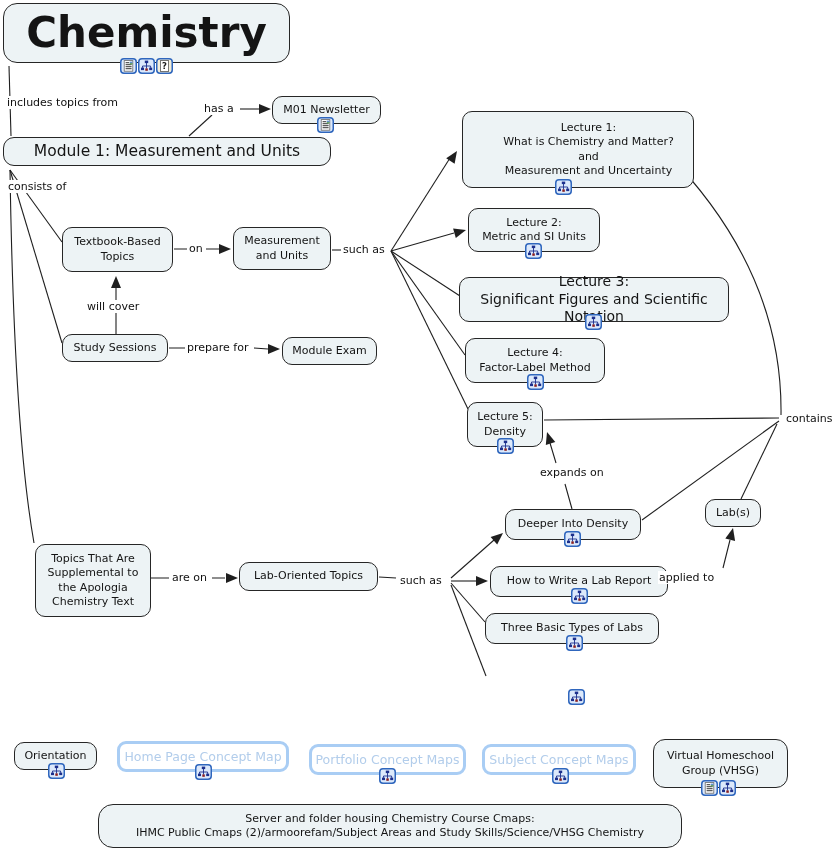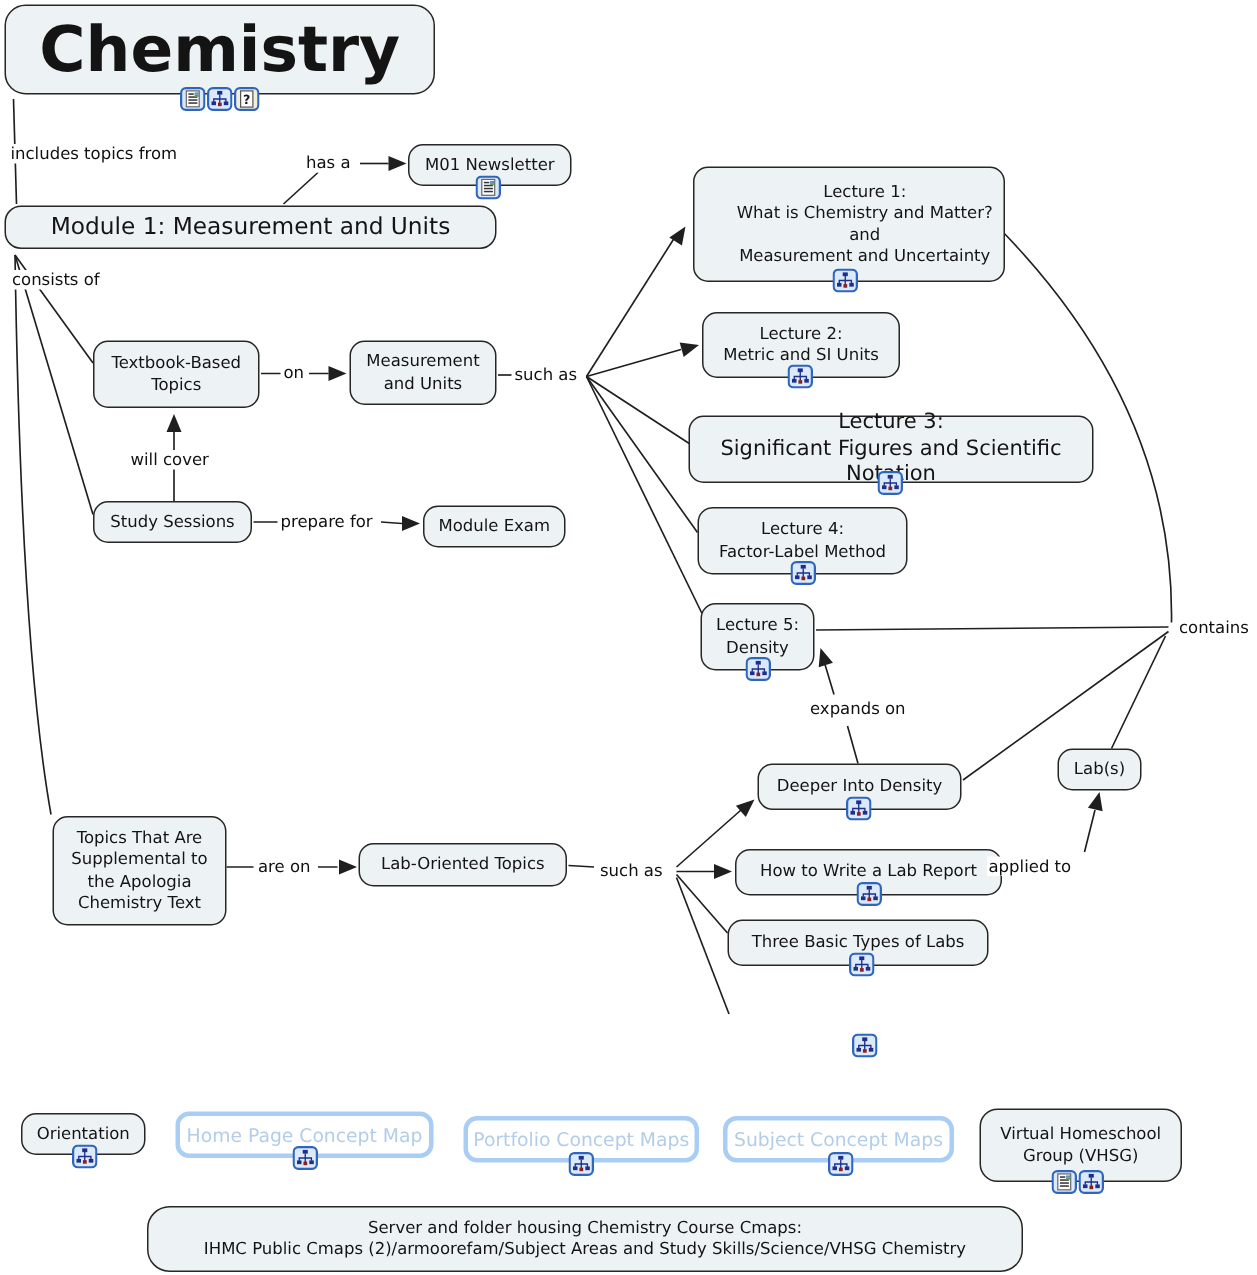--- a/index.html
+++ b/index.html
@@ -142,21 +142,21 @@
   <div class="node" id="n-textbook" style="left:62px;top:227px;width:111px;height:45px;">Textbook-Based
 Topics</div>
 
   <div class="node" id="n-study" style="left:62px;top:334px;width:106px;height:28px;">Study Sessions</div>
 
   <div class="node" id="n-measurement" style="left:233px;top:227px;width:98px;height:43px;">Measurement
 and Units</div>
 
   <div class="node" id="n-exam" style="left:282px;top:337px;width:95px;height:28px;">Module Exam</div>
 
-  <div class="node" id="n-lecture1" style="left:462px;top:111px;width:208px;height:77px;padding-left:24px;">Lecture 1:
+  <div class="node" id="n-lecture1" style="left:462px;top:111px;width:232px;height:77px;padding-left:24px;">Lecture 1:
 What is Chemistry and Matter?
 and
 Measurement and Uncertainty</div>
   <div class="icon-row" style="left:555px;top:179px;">
     <span class="ric">
         <svg width="17" height="16" viewBox="0 0 17 16">
           <rect x="0.75" y="0.75" width="15.5" height="14.5" rx="3.2" fill="#dce9fb" stroke="#2f66bd" stroke-width="1.5"></rect>
           <path d="M8.5 5 V8 M4.5 9.8 V8 H12.6 V9.8 M8.5 8 V10.6" stroke="#1c2f8c" stroke-width="0.9" fill="none"></path>
           <rect x="6.8" y="2.6" width="3.4" height="2.5" fill="#1c2f8c"></rect>
           <rect x="3" y="9.6" width="3" height="2.5" fill="#1c2f8c"></rect>

